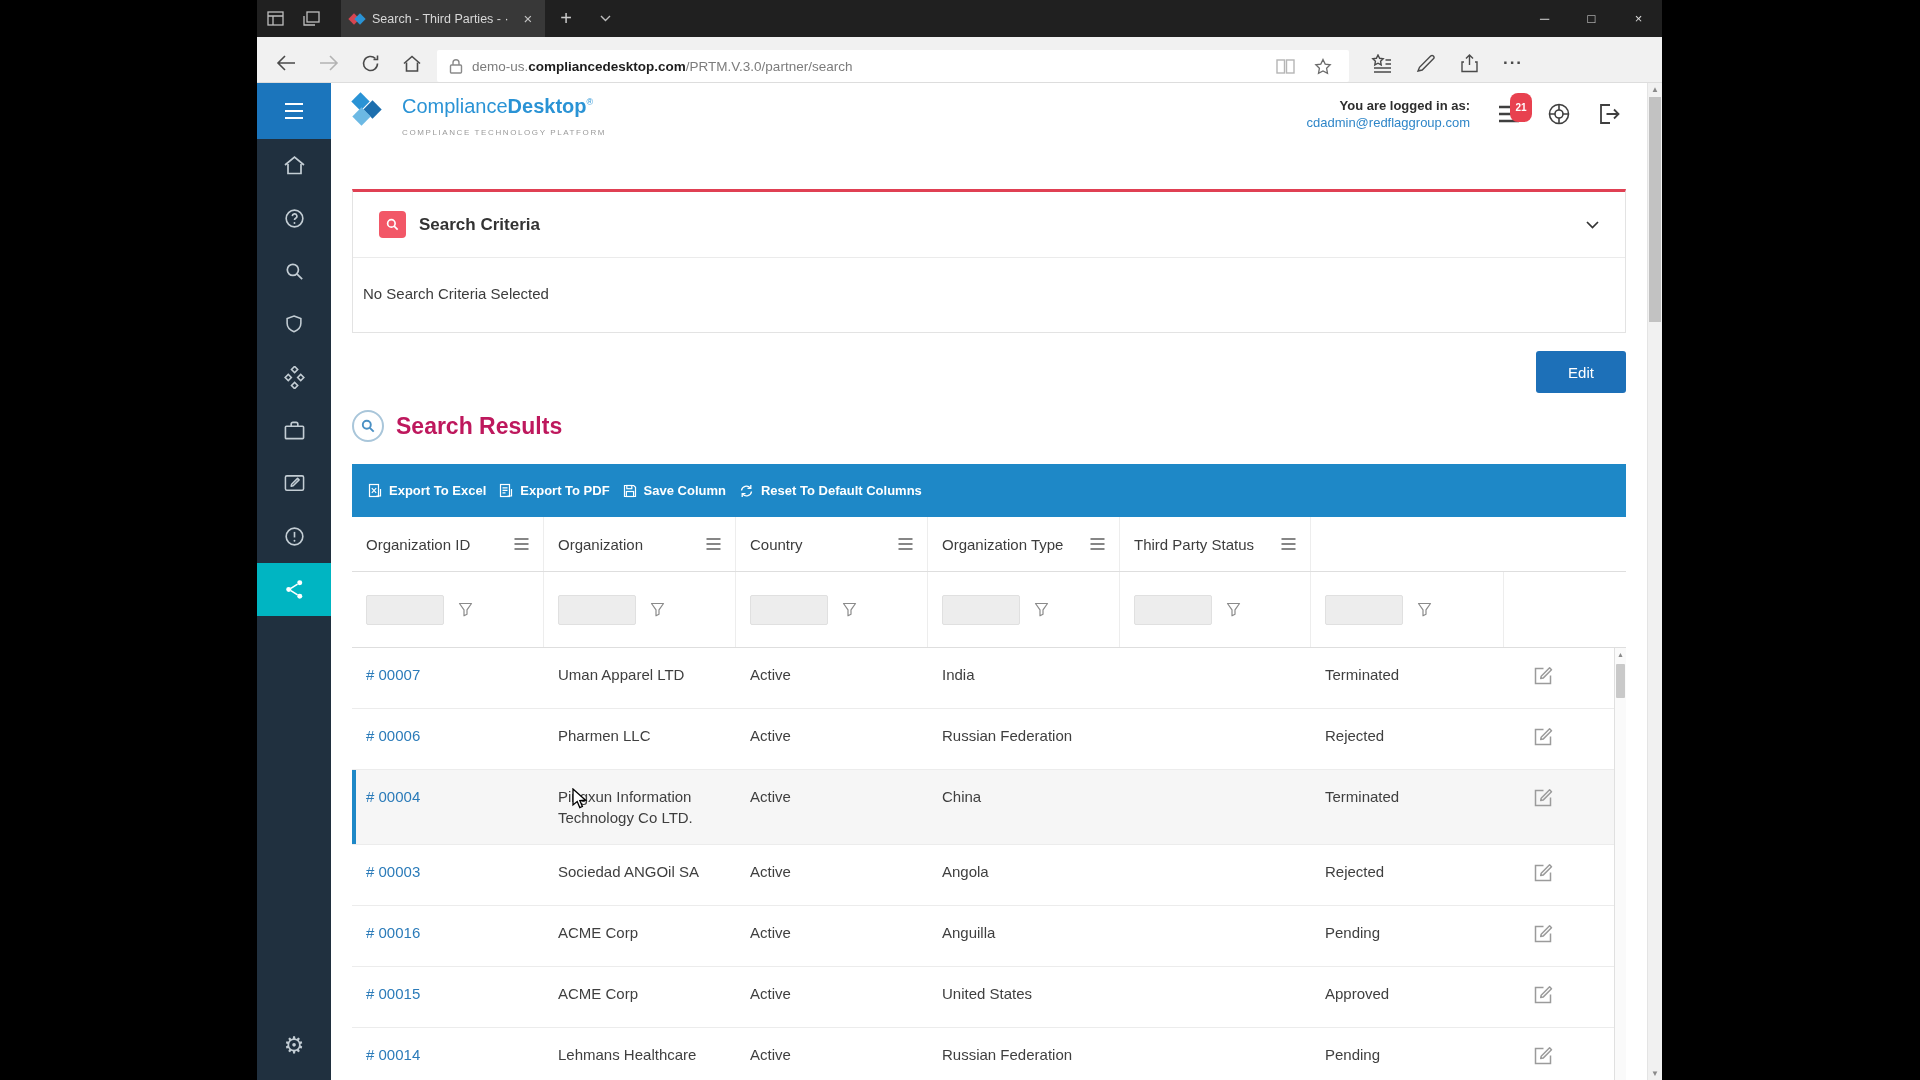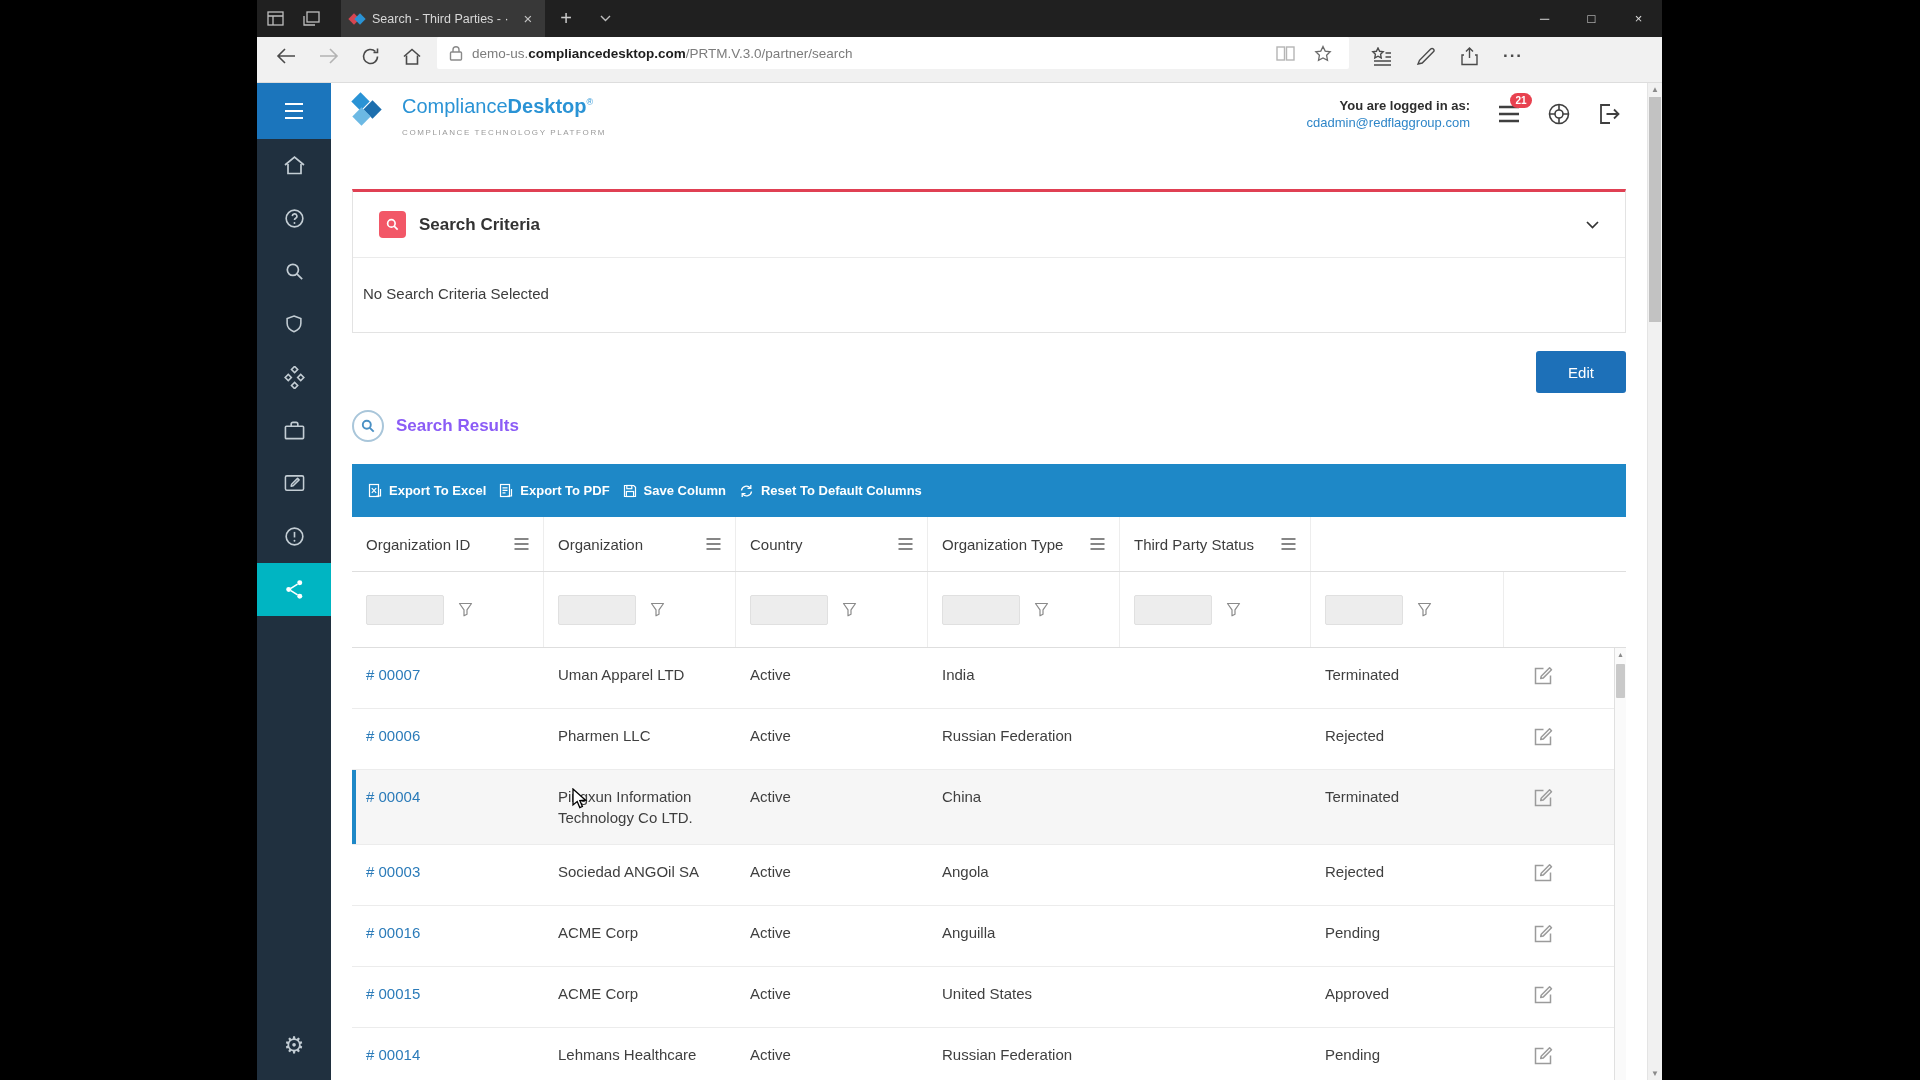--- a/index.html
+++ b/index.html
@@ -17,21 +17,21 @@
   .favicon i.f1{left:0;top:3px;background:#d64550}
   .favicon i.f2{left:6px;top:3px;background:#2a93d5}
   .tab-title{flex:1;font-size:12.5px;color:#d8d8d8;white-space:nowrap;overflow:hidden}
   .tab-close{color:#c4c4c4;font-size:15px;width:16px;text-align:center}
   .newtab{width:42px;display:flex;align-items:center;justify-content:center;color:#cccccc;font-size:20px;font-weight:300}
   .tab-chevron{width:36px;display:flex;align-items:center;justify-content:center;color:#bdbdbd}
   .win-controls{margin-left:auto;display:flex}
   .win-btn{width:47px;display:flex;align-items:center;justify-content:center;color:#dcdcdc;font-size:13px}
 
   
-  .addressbar{flex:0 0 46px;background:#f1f1f1;border-bottom:1px solid #dddddd;display:flex;align-items:flex-start;padding:0 8px}
+  .addressbar{flex:0 0 46px;background:#f1f1f1;border-bottom:1px solid #dddddd;display:flex;align-items:flex-end;padding:0 8px}
   .nav-icon{width:42px;height:38px;display:flex;align-items:center;justify-content:center;color:#4a4a4a}
   .nav-icon.disabled{color:#b3b3b3}
   .url-box{height:32px;flex:0 0 912px;margin-left:4px;background:#fff;border-radius:2px;display:flex;align-items:center;padding:0 11px;gap:8px}
   .url-text{font-size:13.5px;color:#7c7c7c;white-space:nowrap}
   .url-domain{color:#1d1d1d;font-weight:700}
   .url-spacer{flex:1}
   .url-icon{width:30px;display:flex;align-items:center;justify-content:center;color:#9a9a9a}
   .bar-right{display:flex;margin-left:10px}
   .bar-right .nav-icon{width:44px}
   .ellipsis-glyph{font-size:17px;font-weight:700;letter-spacing:1px;color:#4a4a4a}
@@ -60,38 +60,38 @@
   .logo-mark i.m3{left:3px;top:19px;background:#6cb9e4}
   .logo-text .brand{font-size:20px;color:#2a93d5;line-height:22px}
   .logo-text .brand b{font-weight:700}
   .logo-text .reg{font-size:9px;vertical-align:super;color:#2a93d5}
   .logo-text .tagline{font-size:8px;letter-spacing:1.6px;color:#9a9a9a;margin-top:12px}
   .header-right{margin-left:auto;display:flex;align-items:center;gap:16px}
   .login-info{text-align:right;margin-right:6px}
   .login-label{font-size:13px;color:#2e2e2e;font-weight:700;line-height:17px}
   .login-email{font-size:13px;color:#2f86c8;line-height:17px}
   .hdr-icon{position:relative;width:34px;height:34px;display:flex;align-items:center;justify-content:center;color:#3f3f3f;cursor:pointer}
-  .badge{position:absolute;top:-4px;right:-6px;min-width:22px;height:15px;background:#e8414f;color:#fff;font-size:10px;font-weight:700;border-radius:8px;display:flex;align-items:center;justify-content:center;padding:0 4px}
+  .badge{position:absolute;top:-4px;right:-6px;min-width:22px;height:29px;background:#e8414f;color:#fff;font-size:10px;font-weight:700;border-radius:8px;display:flex;align-items:center;justify-content:center;padding:0 4px}
 
   
   .page-body{flex:1;padding:0 21px;overflow:hidden}
 
   .criteria-card{margin-top:44px;background:#fff;border:1px solid #e3e3e3;border-top:3px solid #e04053}
   .criteria-head{height:66px;display:flex;align-items:center;gap:13px;padding:0 26px;border-bottom:1px solid #ebebeb}
   .criteria-icon{width:27px;height:27px;border-radius:4px;background:#f25767;display:flex;align-items:center;justify-content:center;color:#fff;flex:0 0 27px}
   .criteria-title{font-size:17px;font-weight:700;color:#333}
   .criteria-caret{margin-left:auto;color:#333;display:flex;align-items:center;cursor:pointer}
   .criteria-body{padding:27px 10px 30px;font-size:15px;color:#3c3c3c}
 
   .edit-row{display:flex;justify-content:flex-end;margin-top:18px}
   .edit-btn{width:90px;height:42px;background:#1d70b8;color:#fff;border:none;border-radius:3px;font-size:15px;font-family:inherit;cursor:pointer}
 
   .results-title-row{display:flex;align-items:center;gap:12px;margin-top:14px;height:38px}
   .results-circle{width:32px;height:32px;border-radius:50%;border:2px solid #a9c6da;display:flex;align-items:center;justify-content:center;color:#4a90c4}
-  .results-title{font-size:17px;font-weight:700;color:#8b5cf6}
+  .results-title{font-size:23px;font-weight:700;color:#be185d}
 
   .results-toolbar{margin-top:19px;height:53px;background:#1e88c7;display:flex;align-items:center;padding:0 16px;gap:13px}
   .toolbar-item{display:flex;align-items:center;gap:7px;color:#fff;font-size:13px;font-weight:700;cursor:pointer;white-space:nowrap}
 
   .results-table{position:relative}
   .tgrid{display:grid;grid-template-columns:192px 192px 192px 192px 191px 193px 1fr}
   .thead{height:55px;border-bottom:1px solid #dedede}
   .th{display:flex;align-items:center;justify-content:space-between;padding:0 13px 0 14px;border-right:1px solid #ededed;font-size:15px;color:#3d3d3d}
   .th.actions{border-right:none}
   .col-menu-btn{display:flex;align-items:center;cursor:pointer}

